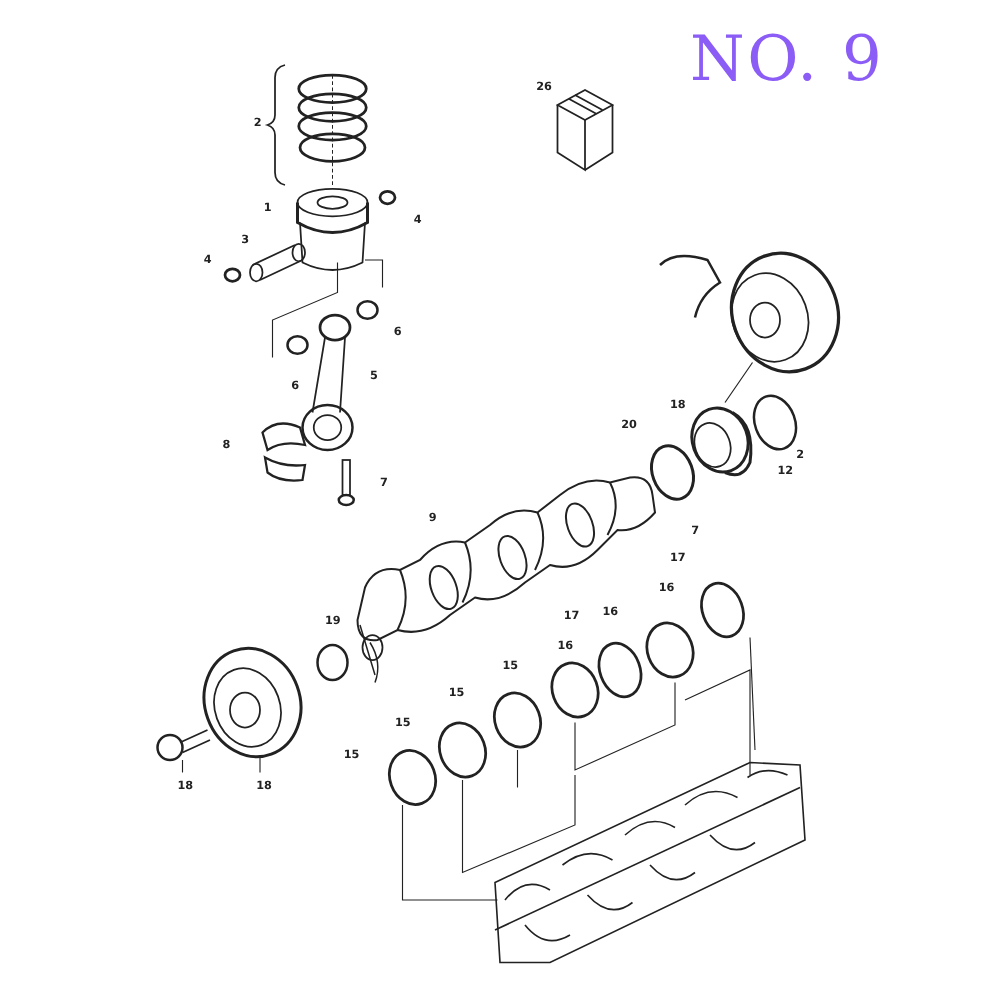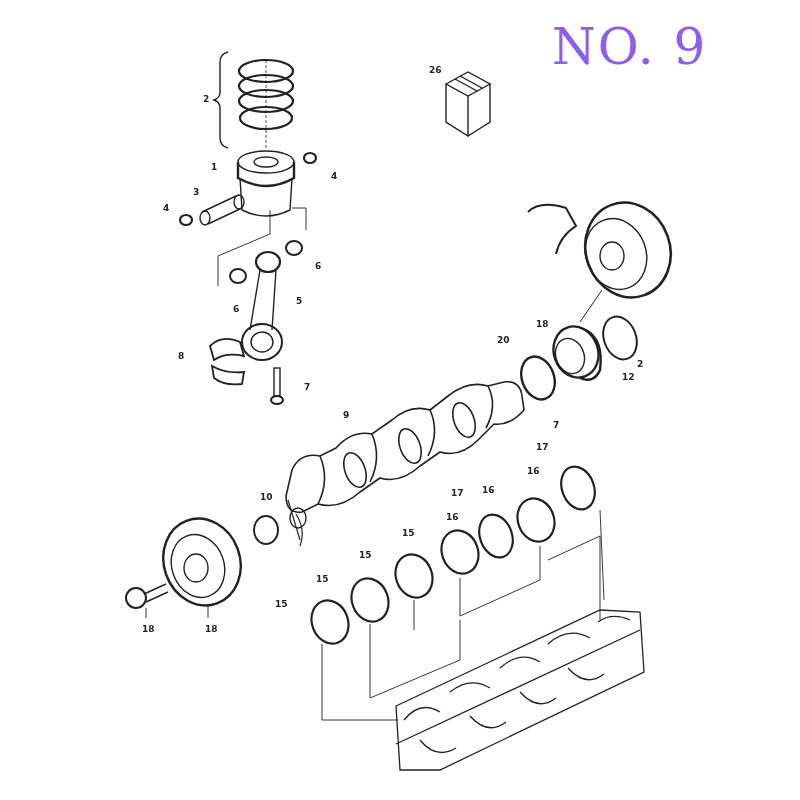--- a/index.html
+++ b/index.html
@@ -163,21 +163,21 @@
     <span class="callout" style="left: 536px; top: 320px;">18</span>
     <span class="callout" style="left: 497px; top: 336px; text-align: center;">20</span>
     <span class="callout" style="left: 637px; top: 360px;">2</span>
     <span class="callout" style="left: 622px; top: 373px;">12</span>
     <span class="callout" style="left: 553px; top: 421px;">7</span>
     <span class="callout" style="left: 343px; top: 411px;">9</span>
     <span class="callout" style="left: 536px; top: 443px;">17</span>
     <span class="callout" style="left: 527px; top: 467px;">16</span>
     <span class="callout" style="left: 451px; top: 489px;">17</span>
     <span class="callout" style="left: 482px; top: 486px;">16</span>
-    <span class="callout" style="left: 260px; top: 493px;">10</span>
+    <span class="callout" style="left: 260px; top: 493px;">19</span>
     <span class="callout" style="left: 446px; top: 513px;">16</span>
     <span class="callout" style="left: 402px; top: 529px;">15</span>
     <span class="callout" style="left: 359px; top: 551px;">15</span>
     <span class="callout" style="left: 316px; top: 575px;">15</span>
     <span class="callout" style="left: 275px; top: 600px;">15</span>
     <span class="callout" style="left: 142px; top: 625px;">18</span>
     <span class="callout" style="left: 205px; top: 625px;">18</span>
   </div>
 
 </body></html>

